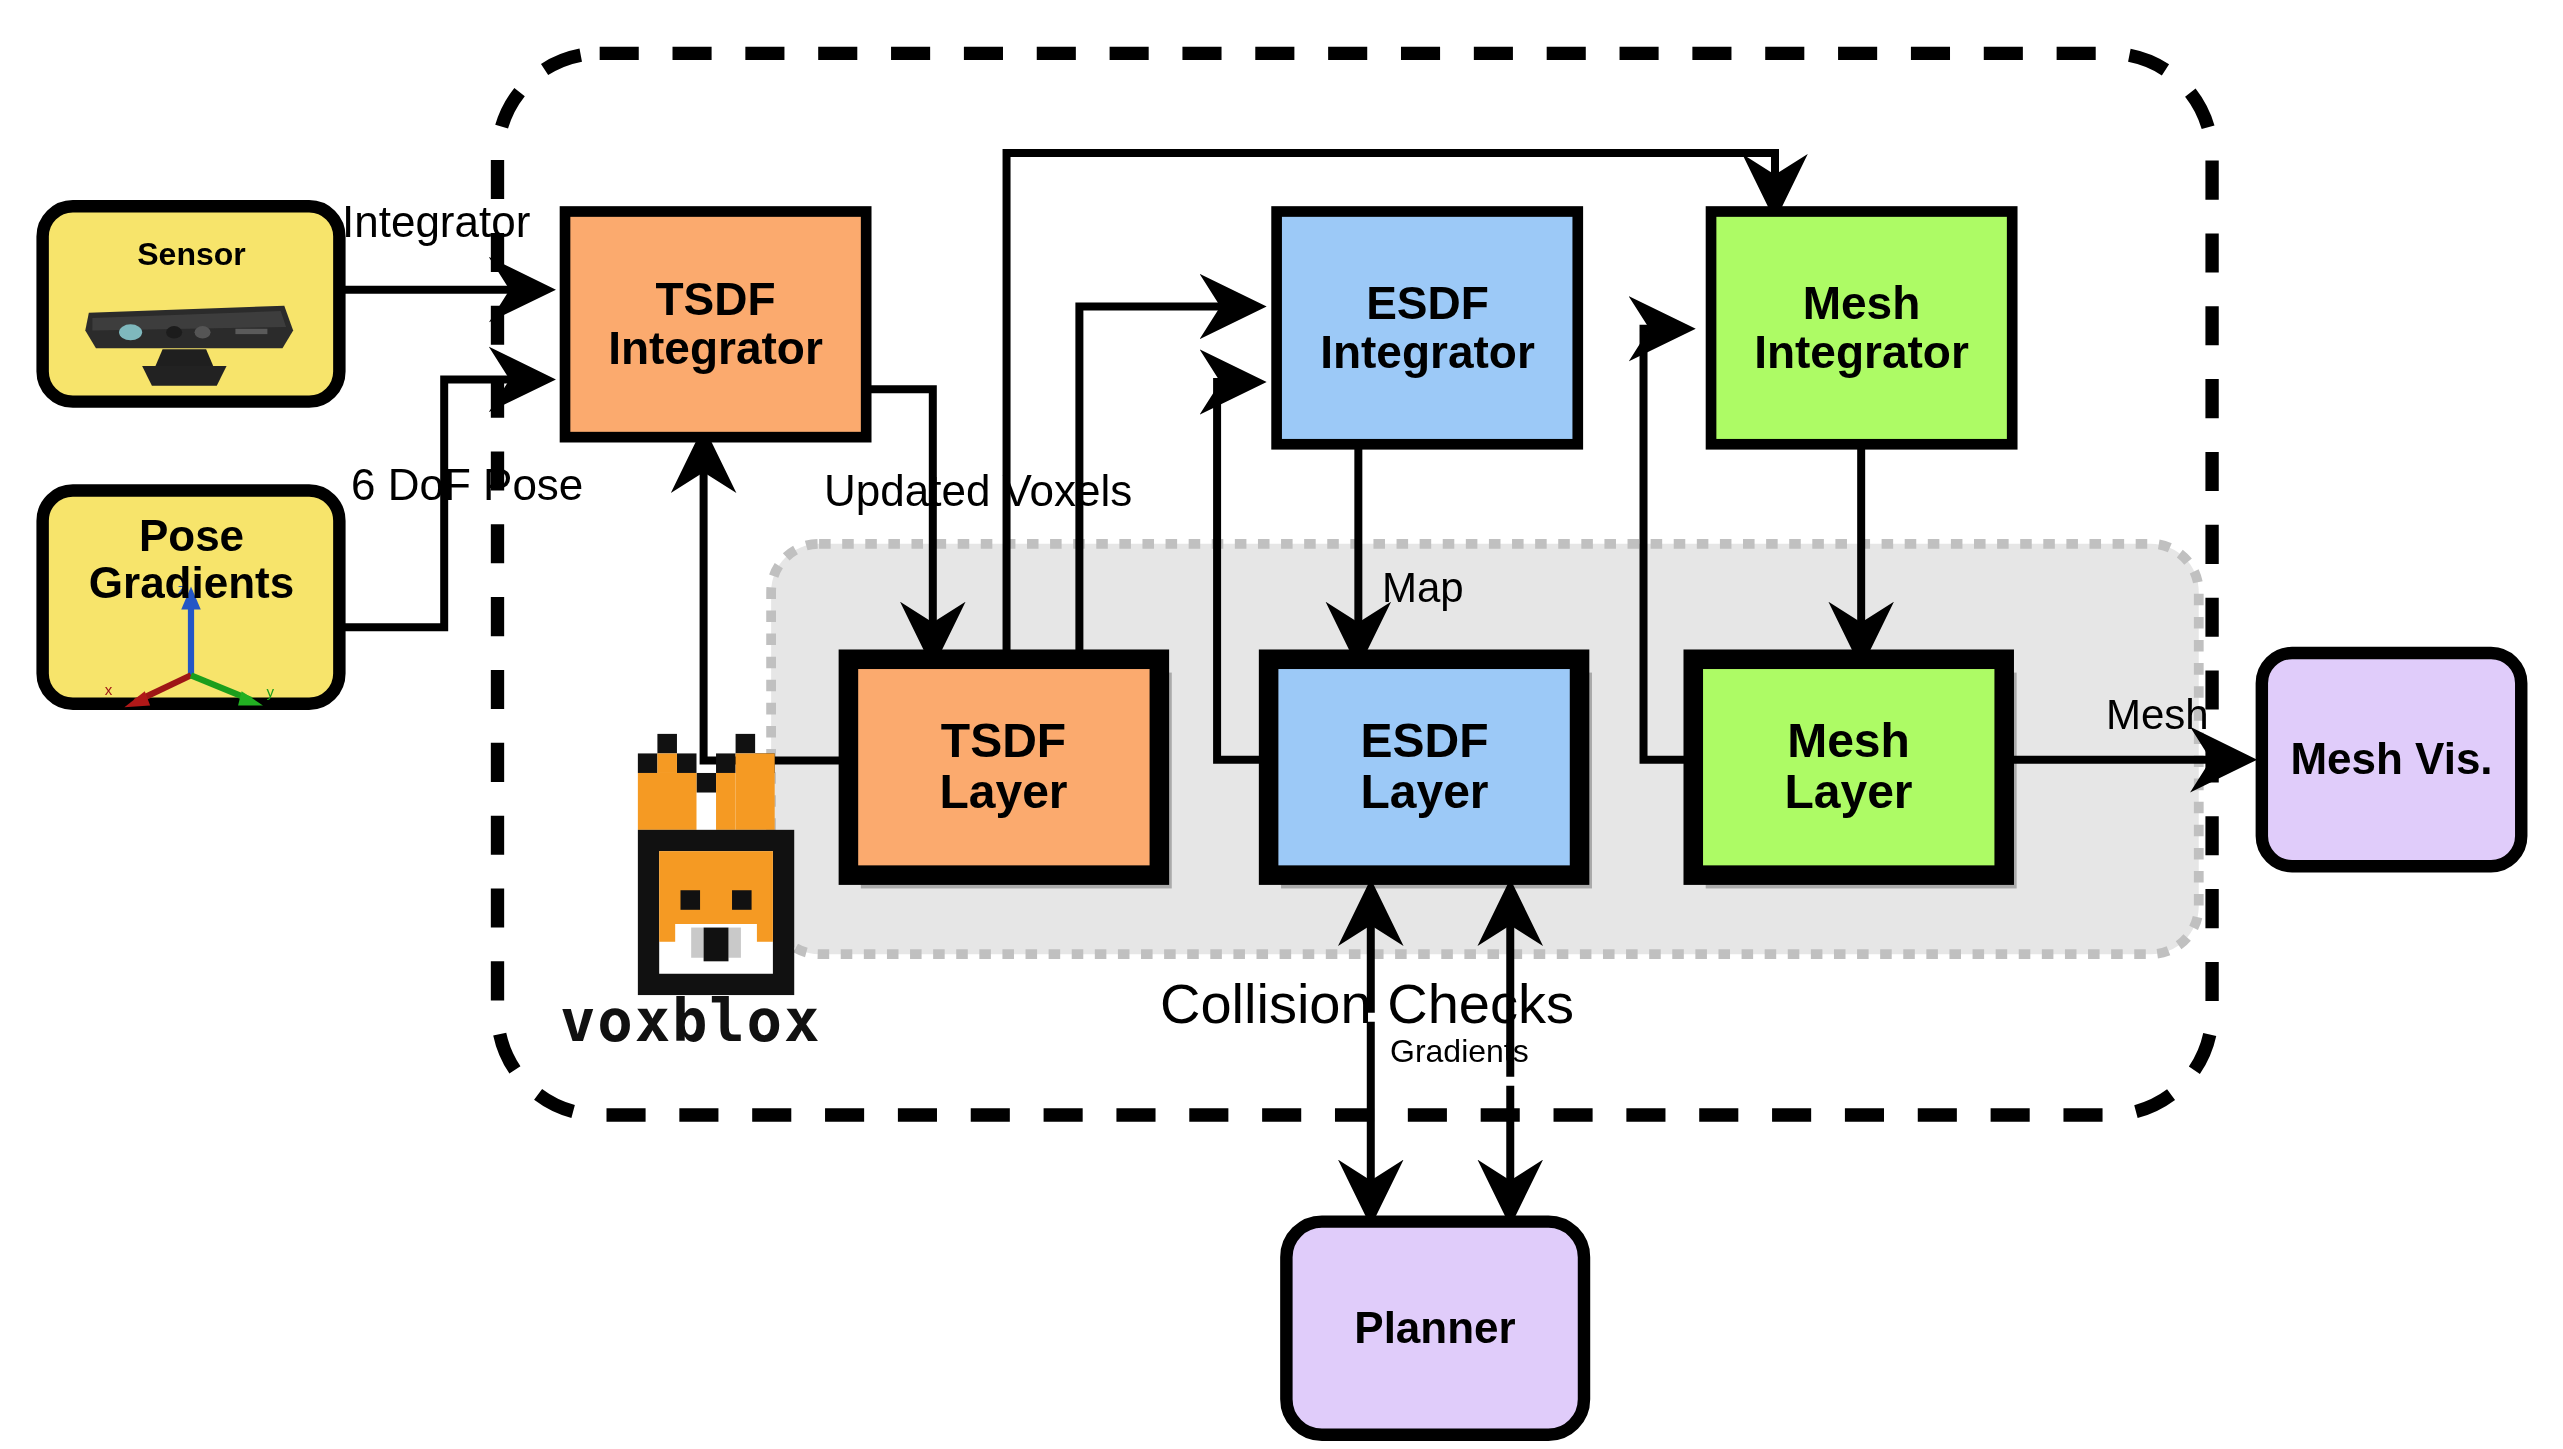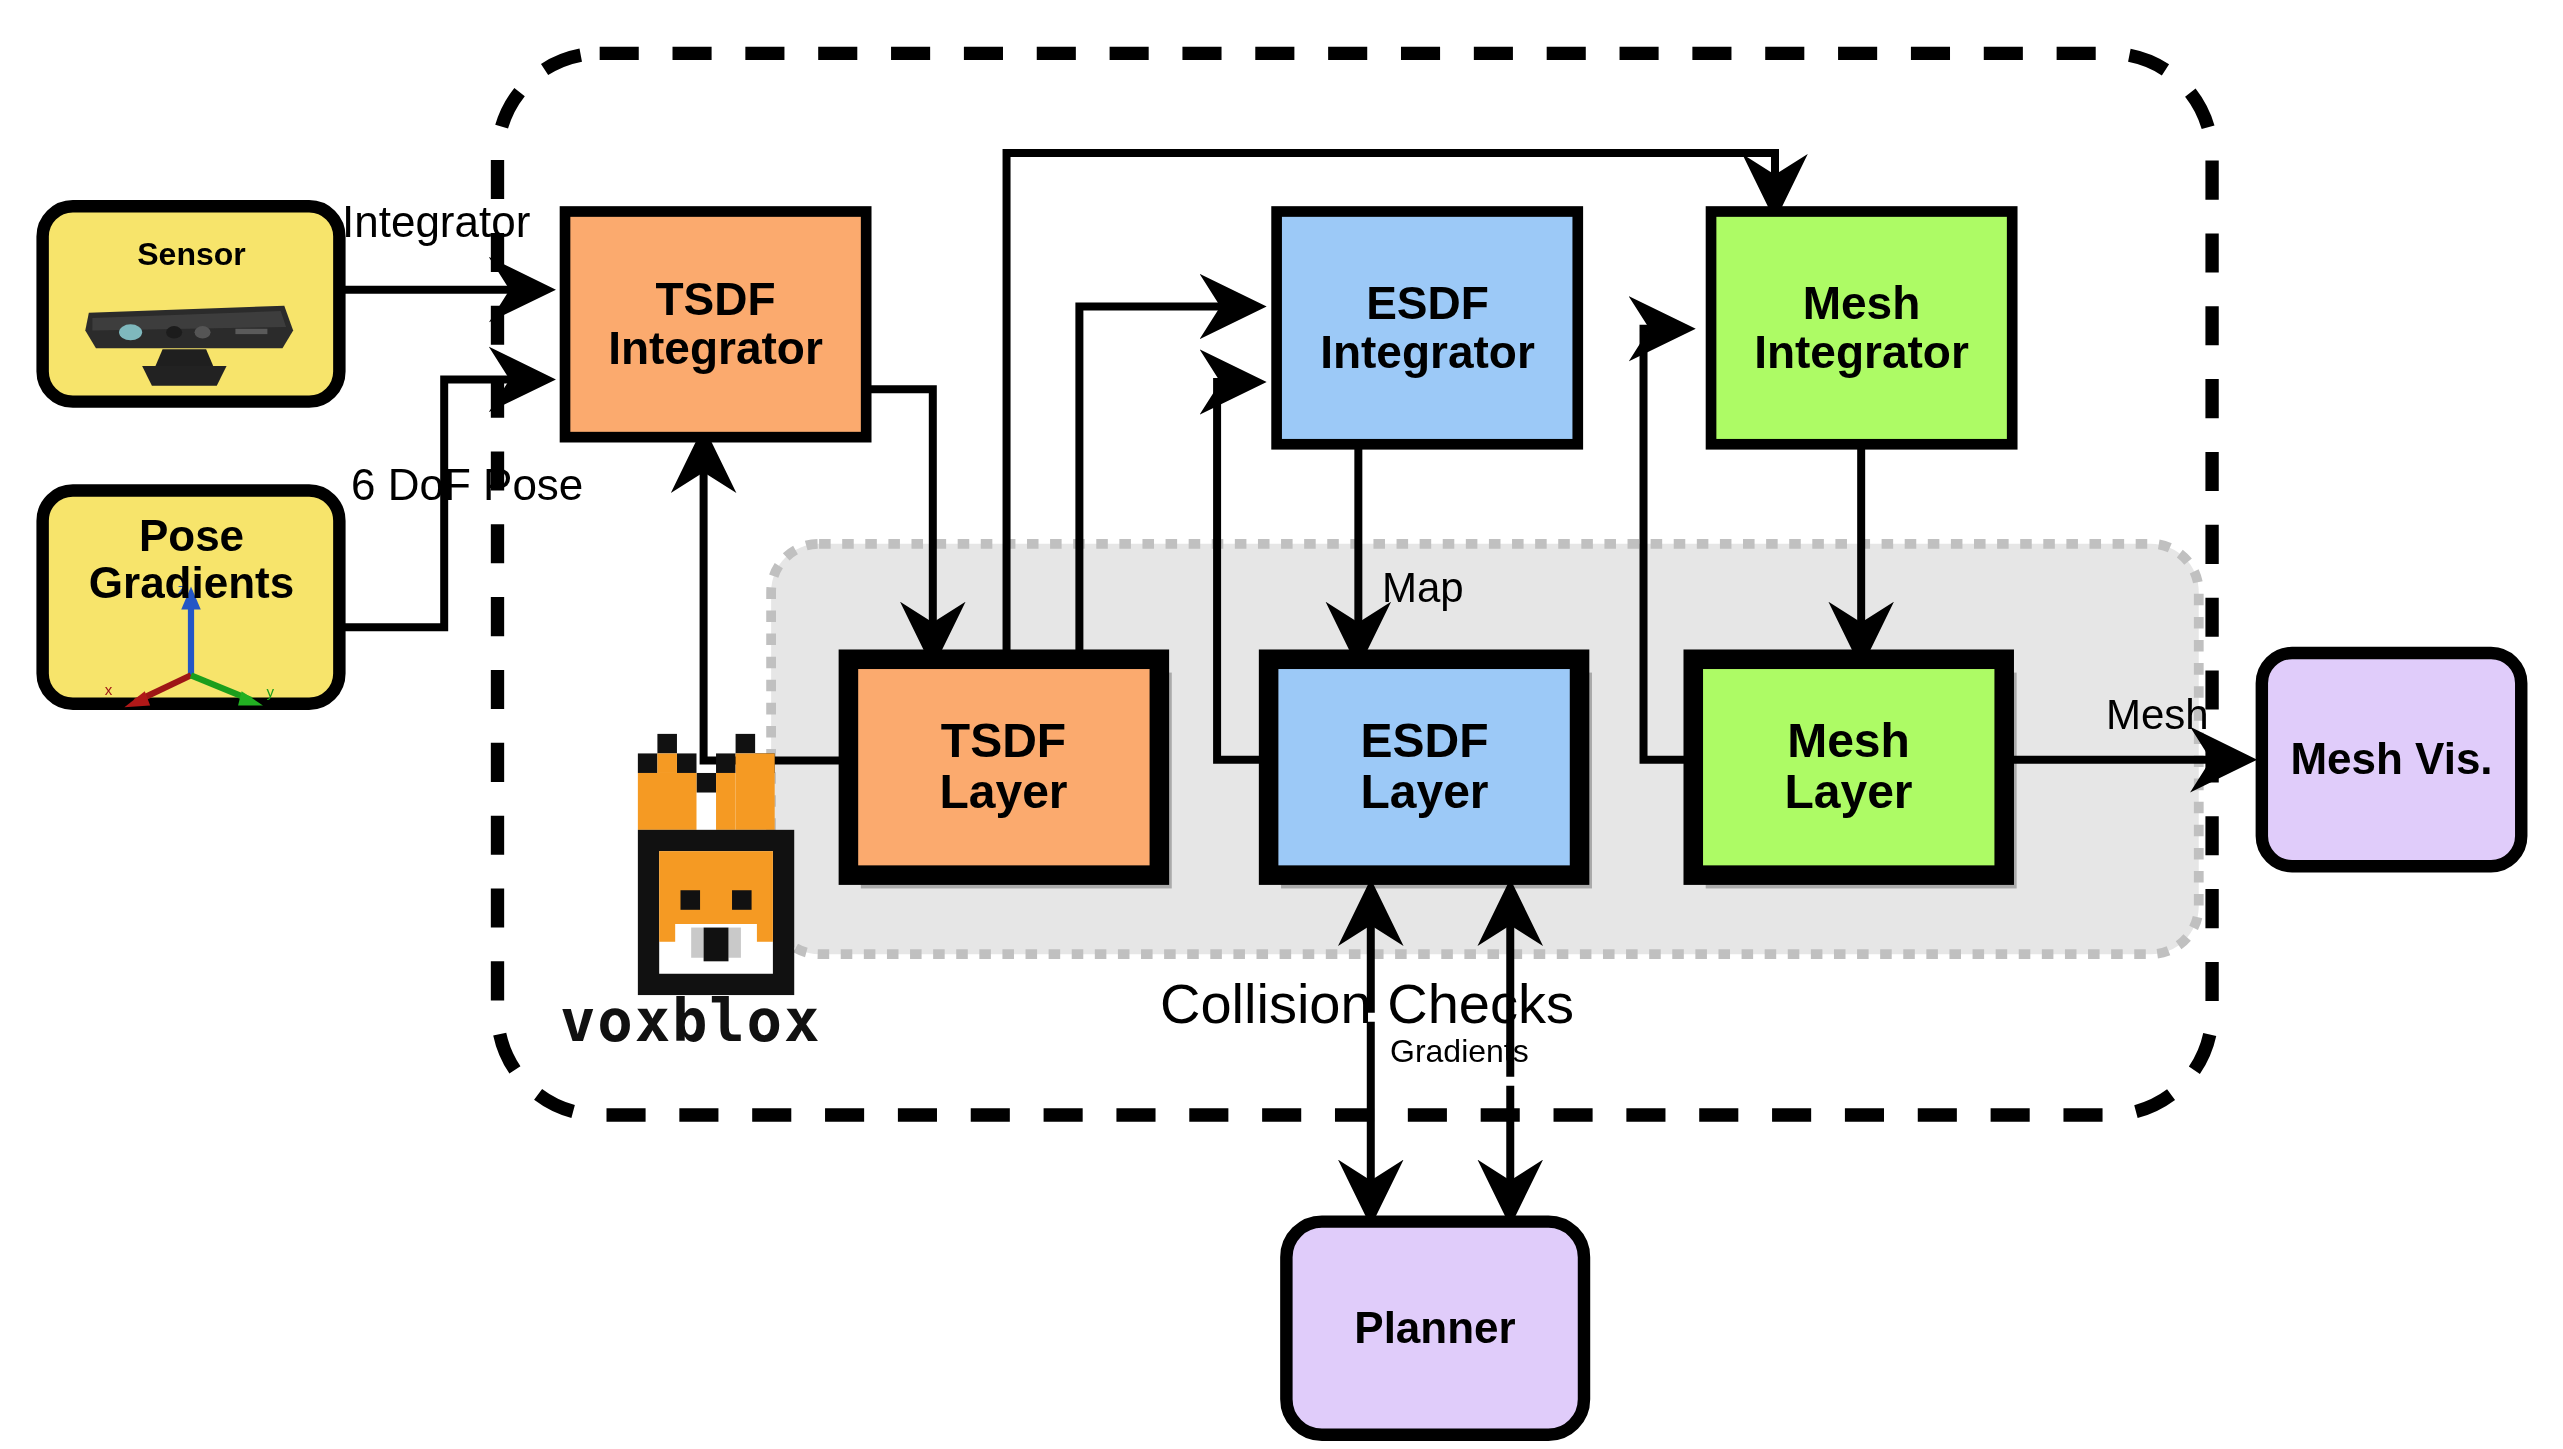--- a/index.html
+++ b/index.html
@@ -188,20 +188,21 @@
   </div>
 
   <div class="boxlabel" style="left:2262px;top:653px;width:259px;height:213px;font-size:44px;">
     <span>Mesh Vis.</span>
   </div>
 
   <div class="edgelabel" style="left:342px;top:197px;font-size:44px;">Integrator</div>
 
   <div class="edgelabel" style="left:351px;top:460px;font-size:44px;">6 DoF Pose</div>
 
+  <div class="edgelabel" style="left:824px;top:466px;font-size:44px;">Updated Voxels</div>
 
   <div class="edgelabel" style="left:1382px;top:564px;font-size:42px;font-weight:normal;">Map</div>
 
   <div class="edgelabel" style="left:2106px;top:691px;font-size:42px;">Mesh</div>
 
   <div class="edgelabel" style="left:1160px;top:971px;font-size:56px;">Collision Checks</div>
 
   <div class="edgelabel" style="left:1390px;top:1033px;font-size:32px;">Gradients</div>
 
   <div class="voxlogo" style="left:560px;top:958px;font-size:59px;font-weight:bold;margin-top:28px;">voxblox</div>

